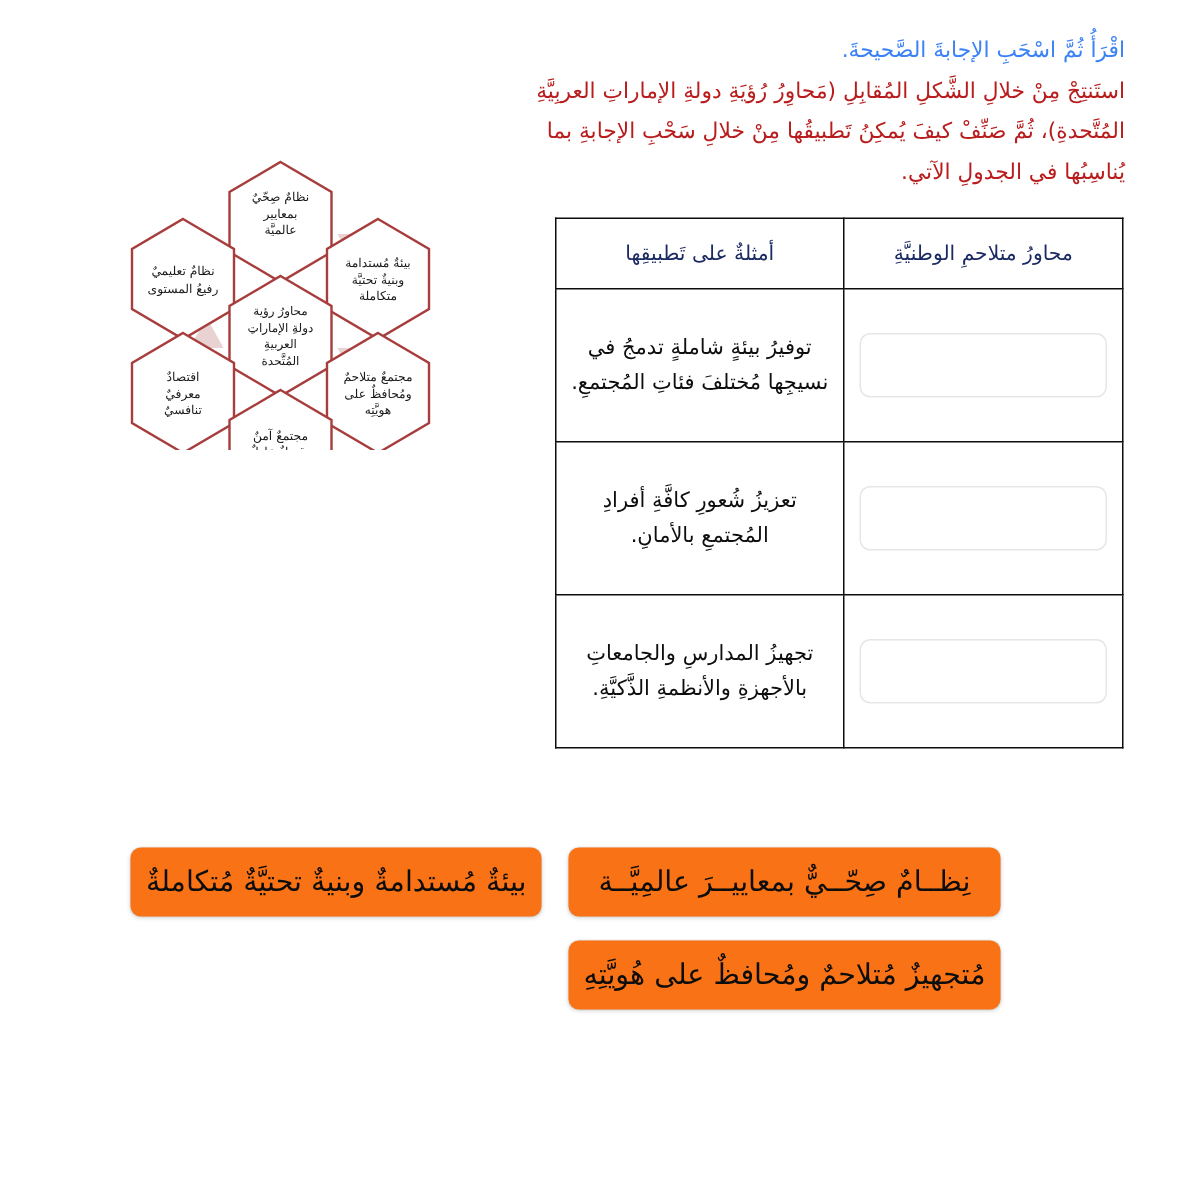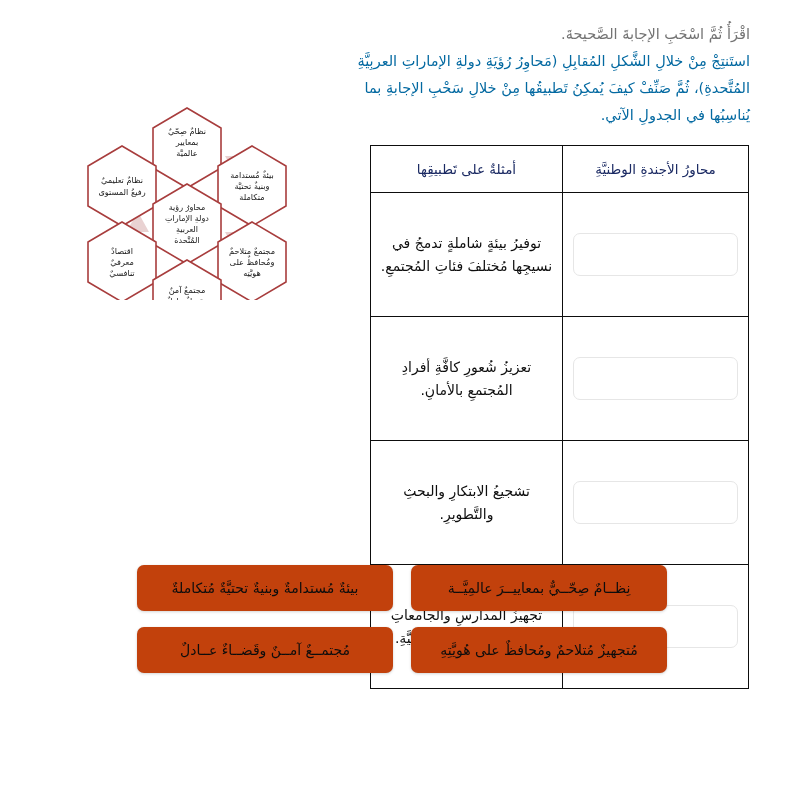--- a/index.html
+++ b/index.html
@@ -21,27 +21,27 @@
     top: 22px;
     right: 48px;
     width: 420px;
     text-align: right;
     direction: rtl;
     color: #1b2a63;
   }
   #instructions .line1 {
     font-size: 14.5px;
     line-height: 25px;
-    color: #737373;
+    color: #3b82f6;
     white-space: nowrap;
   }
   #instructions .body {
     font-size: 14.5px;
     line-height: 27px;
-    color: #0369a1;
+    color: #b91c1c;
     margin-top: 1px;
   }
 
   
   #hex-figure {
     position: absolute;
     left: 62px;
     top: 50px;
     width: 250px;
     height: 250px;
@@ -72,21 +72,21 @@
   }
   .col-axis { width: 186px; }
   .col-example { width: 192px; }
 
   #agenda-table td.example-cell {
     height: 75px;
     font-size: 14px;
     line-height: 23px;
     color: #0e0e0e;
     text-align: center;
-    padding: 24px 8px;
+    padding: 13px 8px;
   }
   #agenda-table td.drop-cell {
     height: 75px;
     text-align: center;
     padding: 6px 10px;
   }
   .drop-zone {
     width: 100%;
     height: 43px;
     box-sizing: border-box;
@@ -104,27 +104,27 @@
     width: 530px;
     display: grid;
     grid-template-columns: 1fr 1fr;
     column-gap: 18px;
     row-gap: 16px;
     direction: rtl;
   }
   .answer-card {
     height: 46px;
     box-sizing: border-box;
-    background: #c2410c;
+    background: #f97316;
     border-radius: 7px;
     box-shadow: 0 1px 3px rgba(0,0,0,0.16), 0 0 1px rgba(0,0,0,0.10);
     display: flex;
     align-items: center;
     justify-content: center;
-    font-size: 14px;
+    font-size: 19px;
     color: #0d0d0d;
     text-align: right;
     padding: 0 10px;
     white-space: nowrap;
     cursor: pointer;
     user-select: none;
   }
 </style>
 </head>
 <body>
@@ -201,50 +201,43 @@
   </svg>
 </div>
 
 <table id="agenda-table">
   <colgroup>
     <col class="col-axis">
     <col class="col-example">
   </colgroup>
   <thead>
     <tr>
-      <th>محاورُ الأجندةِ الوطنيَّةِ</th>
+      <th>محاورُ متلاحمِ الوطنيَّةِ</th>
       <th>أمثلةٌ على تَطبيقِها</th>
     </tr>
   </thead>
   <tbody>
     <tr>
       <td class="drop-cell">
         <div class="drop-zone"></div>
       </td>
       <td class="example-cell">توفيرُ بيئةٍ شاملةٍ تدمجُ في نسيجِها مُختلفَ فئاتِ المُجتمعِ.</td>
     </tr>
     <tr>
       <td class="drop-cell">
         <div class="drop-zone"></div>
       </td>
       <td class="example-cell">تعزيزُ شُعورِ كافَّةِ أفرادِ المُجتمعِ بالأمانِ.</td>
     </tr>
     <tr>
       <td class="drop-cell">
         <div class="drop-zone"></div>
       </td>
-      <td class="example-cell">تشجيعُ الابتكارِ والبحثِ والتَّطويرِ.</td>
-    </tr>
-    <tr>
-      <td class="drop-cell">
-        <div class="drop-zone"></div>
-      </td>
       <td class="example-cell">تجهيزُ المدارسِ والجامعاتِ بالأجهزةِ والأنظمةِ الذَّكيَّةِ.</td>
     </tr>
   </tbody>
 </table>
 
 <div id="answer-bank">
   <div class="answer-card">نِظــامٌ صِحّــيٌّ بمعاييــرَ عالمِيَّــة</div>
   <div class="answer-card">بيئةٌ مُستدامةٌ وبنيةٌ تحتيَّةٌ مُتكاملةٌ</div>
   <div class="answer-card">مُتجهيزٌ مُتلاحمٌ ومُحافظٌ على هُويَّتِهِ</div>
-  <div class="answer-card">مُجتمــعٌ آمــنٌ وقَضــاءٌ عــادلٌ</div>
 </div>
 
 </body></html>

